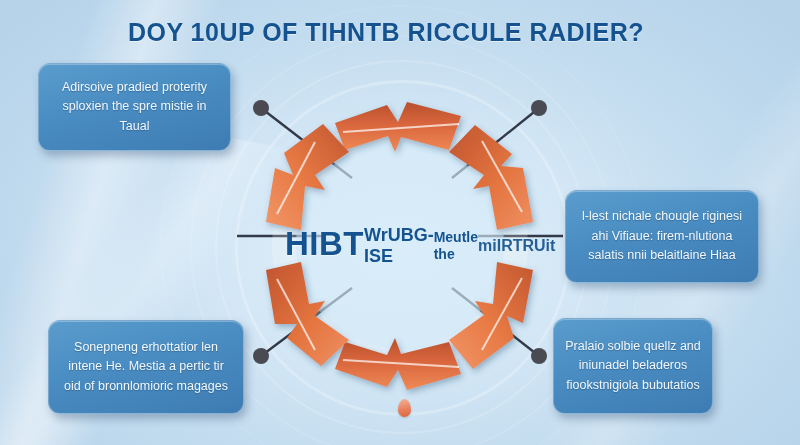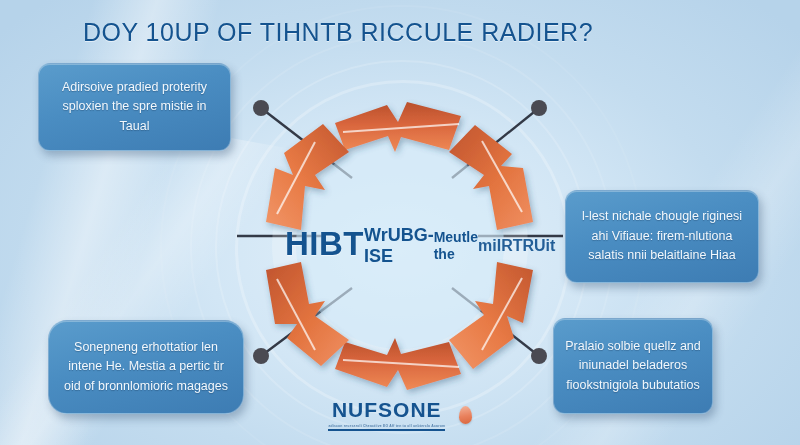--- a/index.html
+++ b/index.html
@@ -27,43 +27,44 @@
   .sheen{
     position:absolute;pointer-events:none;
     background:linear-gradient(115deg,rgba(255,255,255,0) 40%,rgba(255,255,255,.40) 50%,rgba(255,255,255,0) 60%);
   }
   .sheen-a{left:-120px;top:-60px;width:420px;height:560px;transform:rotate(-8deg);}
   .sheen-b{left:-80px;top:120px;width:380px;height:420px;transform:rotate(10deg);opacity:.7;}
   .sheen-c{right:-140px;top:-40px;width:380px;height:520px;transform:rotate(9deg);opacity:.55;}
 
   #title{
     position:absolute;left:0;top:18px;width:676px;text-align:center;
-    font-size:25px;font-weight:normal;letter-spacing:.5px;
+    font-size:25px;font-weight:bold;letter-spacing:.5px;
     color:#14538f;
     text-shadow:0 1px 0 rgba(255,255,255,.55);
     white-space:nowrap;
+    padding-left:48px;
   }
 
   
   .info-box{
     position:absolute;box-sizing:border-box;
     border-radius:12px;
     background:linear-gradient(165deg,#5a9ccc 0%,#4a8dc2 42%,#3d7cb3 100%);
     border:1px solid rgba(255,255,255,.30);
     box-shadow:3px 5px 9px rgba(30,60,95,.30), inset 0 1px 0 rgba(255,255,255,.28);
     color:#f2f8fd;
     font-size:12.5px;line-height:1.55;
     text-align:center;
     display:flex;align-items:center;justify-content:center;
     padding:8px 10px;
     text-shadow:0 1px 1px rgba(20,50,80,.35);
   }
   .bx-l1{left:38px;top:63px;width:193px;height:88px;}
   .bx-l2{left:38px;top:192px;width:193px;height:92px;}
-  .bx-l3{left:48px;top:320px;width:196px;height:94px;border-radius:19px;}
+  .bx-l3{left:48px;top:320px;width:196px;height:94px;}
   .bx-r1{left:563px;top:60px;width:196px;height:100px;}
   .bx-r2{left:565px;top:190px;width:194px;height:93px;}
   .bx-r3{left:553px;top:318px;width:160px;height:96px;}
 
   
   #wheel{position:absolute;left:235px;top:80px;width:330px;height:330px;}
   #wheel svg{position:absolute;left:0;top:0;}
   #center-text{
     position:absolute;left:50px;top:78px;width:230px;height:175px;
     display:flex;flex-direction:row;align-items:center;justify-content:flex-start;
@@ -208,20 +209,16 @@
   </div>
 
   <div class="info-box bx-r2">
     <span>l-lest nichale chougle riginesi ahi Vifiaue: firem-nlutiona salatis nnii belaitlaine Hiaa</span>
   </div>
   <div class="info-box bx-r3">
     <span>Pralaio solbie quellz and iniunadel beladeros fiookstnigiola bubutatios</span>
   </div>
 
   <div id="footer">
-    <span id="brand">
-      <span>NUFSONE</span>
-      <span id="brand-sub">adiscon resesaroli Cheactiive EO Aff  ten to oll unbterclo Acarom</span>
-    </span>
     <span id="brand-mark"></span>
   </div>
 
 </div>
 
 </body></html>

